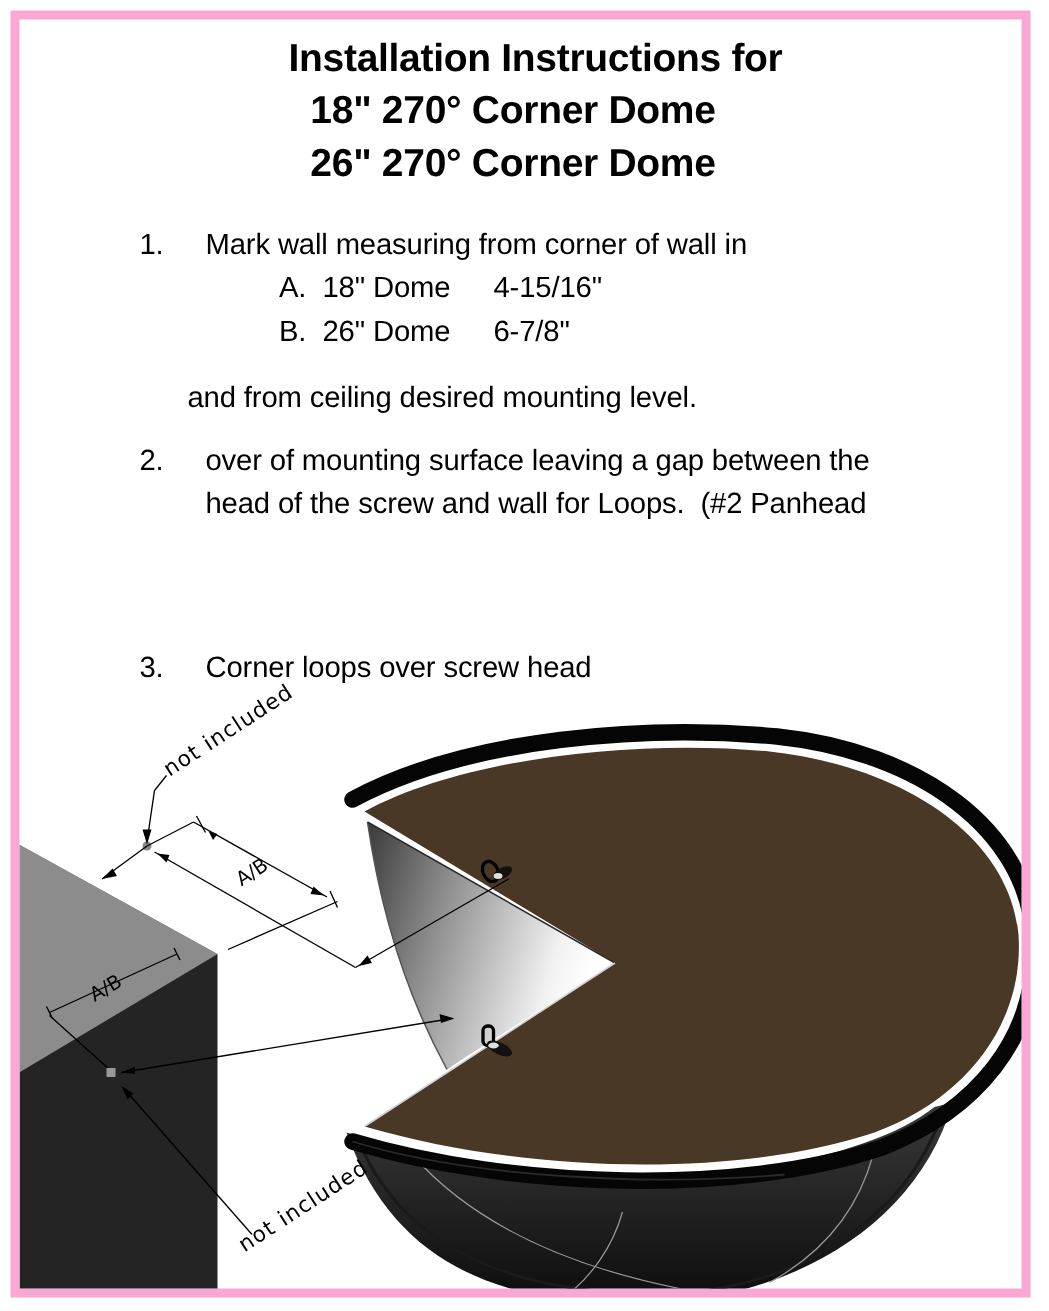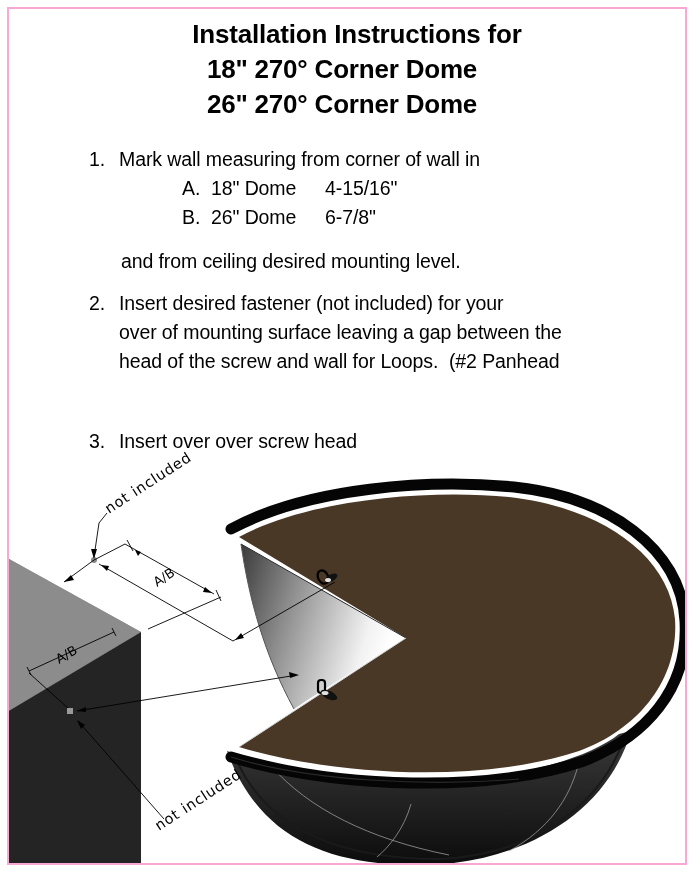--- a/index.html
+++ b/index.html
@@ -14,21 +14,21 @@
       overflow: hidden;
       font-family: "Liberation Sans", "DejaVu Sans", sans-serif;
       color: #000;
     }
     .frame {
       position: absolute;
       left: 7px;
       top: 7px;
       width: 680px;
       height: 858px;
-      border: 2px solid #f9a8d4;
+      border: 6px solid #f9a8d4;
       box-sizing: border-box;
       overflow: hidden;
       background: #fff;
     }
     .title-block {
       position: absolute;
       left: 0;
       top: 8px;
       width: 100%;
       text-align: center;
@@ -47,21 +47,21 @@
       font-size: 19.5px;
       line-height: 29px;
       letter-spacing: -0.1px;
     }
     .step .num {
       position: absolute;
       left: 0;
       top: 0;
     }
     .step .body {
-      margin-left: 30px;
+      margin-left: 44px;
       white-space: pre;
     }
     .step1 { left: 80px; top: 136px; }
     .step2 { left: 80px; top: 280px; }
     .step3 { left: 80px; top: 418px; }
 
     .sub-row {
       position: absolute;
       white-space: nowrap;
     }
@@ -106,28 +106,27 @@
     <div class="sub-row subB">
       <span class="letter">B.</span>
       <span class="label">26" Dome</span>
       <span class="value">6-7/8"</span>
     </div>
     <div class="step1-tail" style="left:32px;">and from ceiling desired mounting level.</div>
   </div>
 
   <div class="step step2" style="width:590px;">
     <span class="num">2.</span>
-    <div class="body">Insert desired fastener (not included) for your</div>
     <div class="body">over of mounting surface leaving a gap between the</div>
     <div class="body">head of the screw and wall for Loops.  (#2 Panhead</div>
   </div>
 
   <div class="step step3" style="width:400px;">
     <span class="num">3.</span>
-    <div class="body">Insert over over screw head</div>
+    <div class="body">Corner loops over screw head</div>
   </div>
 
   <svg class="illustration" viewBox="0 0 680 858" width="680" height="858" xmlns="http://www.w3.org/2000/svg">
     <defs>
       <linearGradient id="innerGrad" x1="0" y1="0" x2="1" y2="0.3">
         <stop offset="0" stop-color="#3a3a3a"></stop>
         <stop offset="0.35" stop-color="#8a8a8a"></stop>
         <stop offset="0.85" stop-color="#f2f2f2"></stop>
         <stop offset="1" stop-color="#ffffff"></stop>
       </linearGradient>

